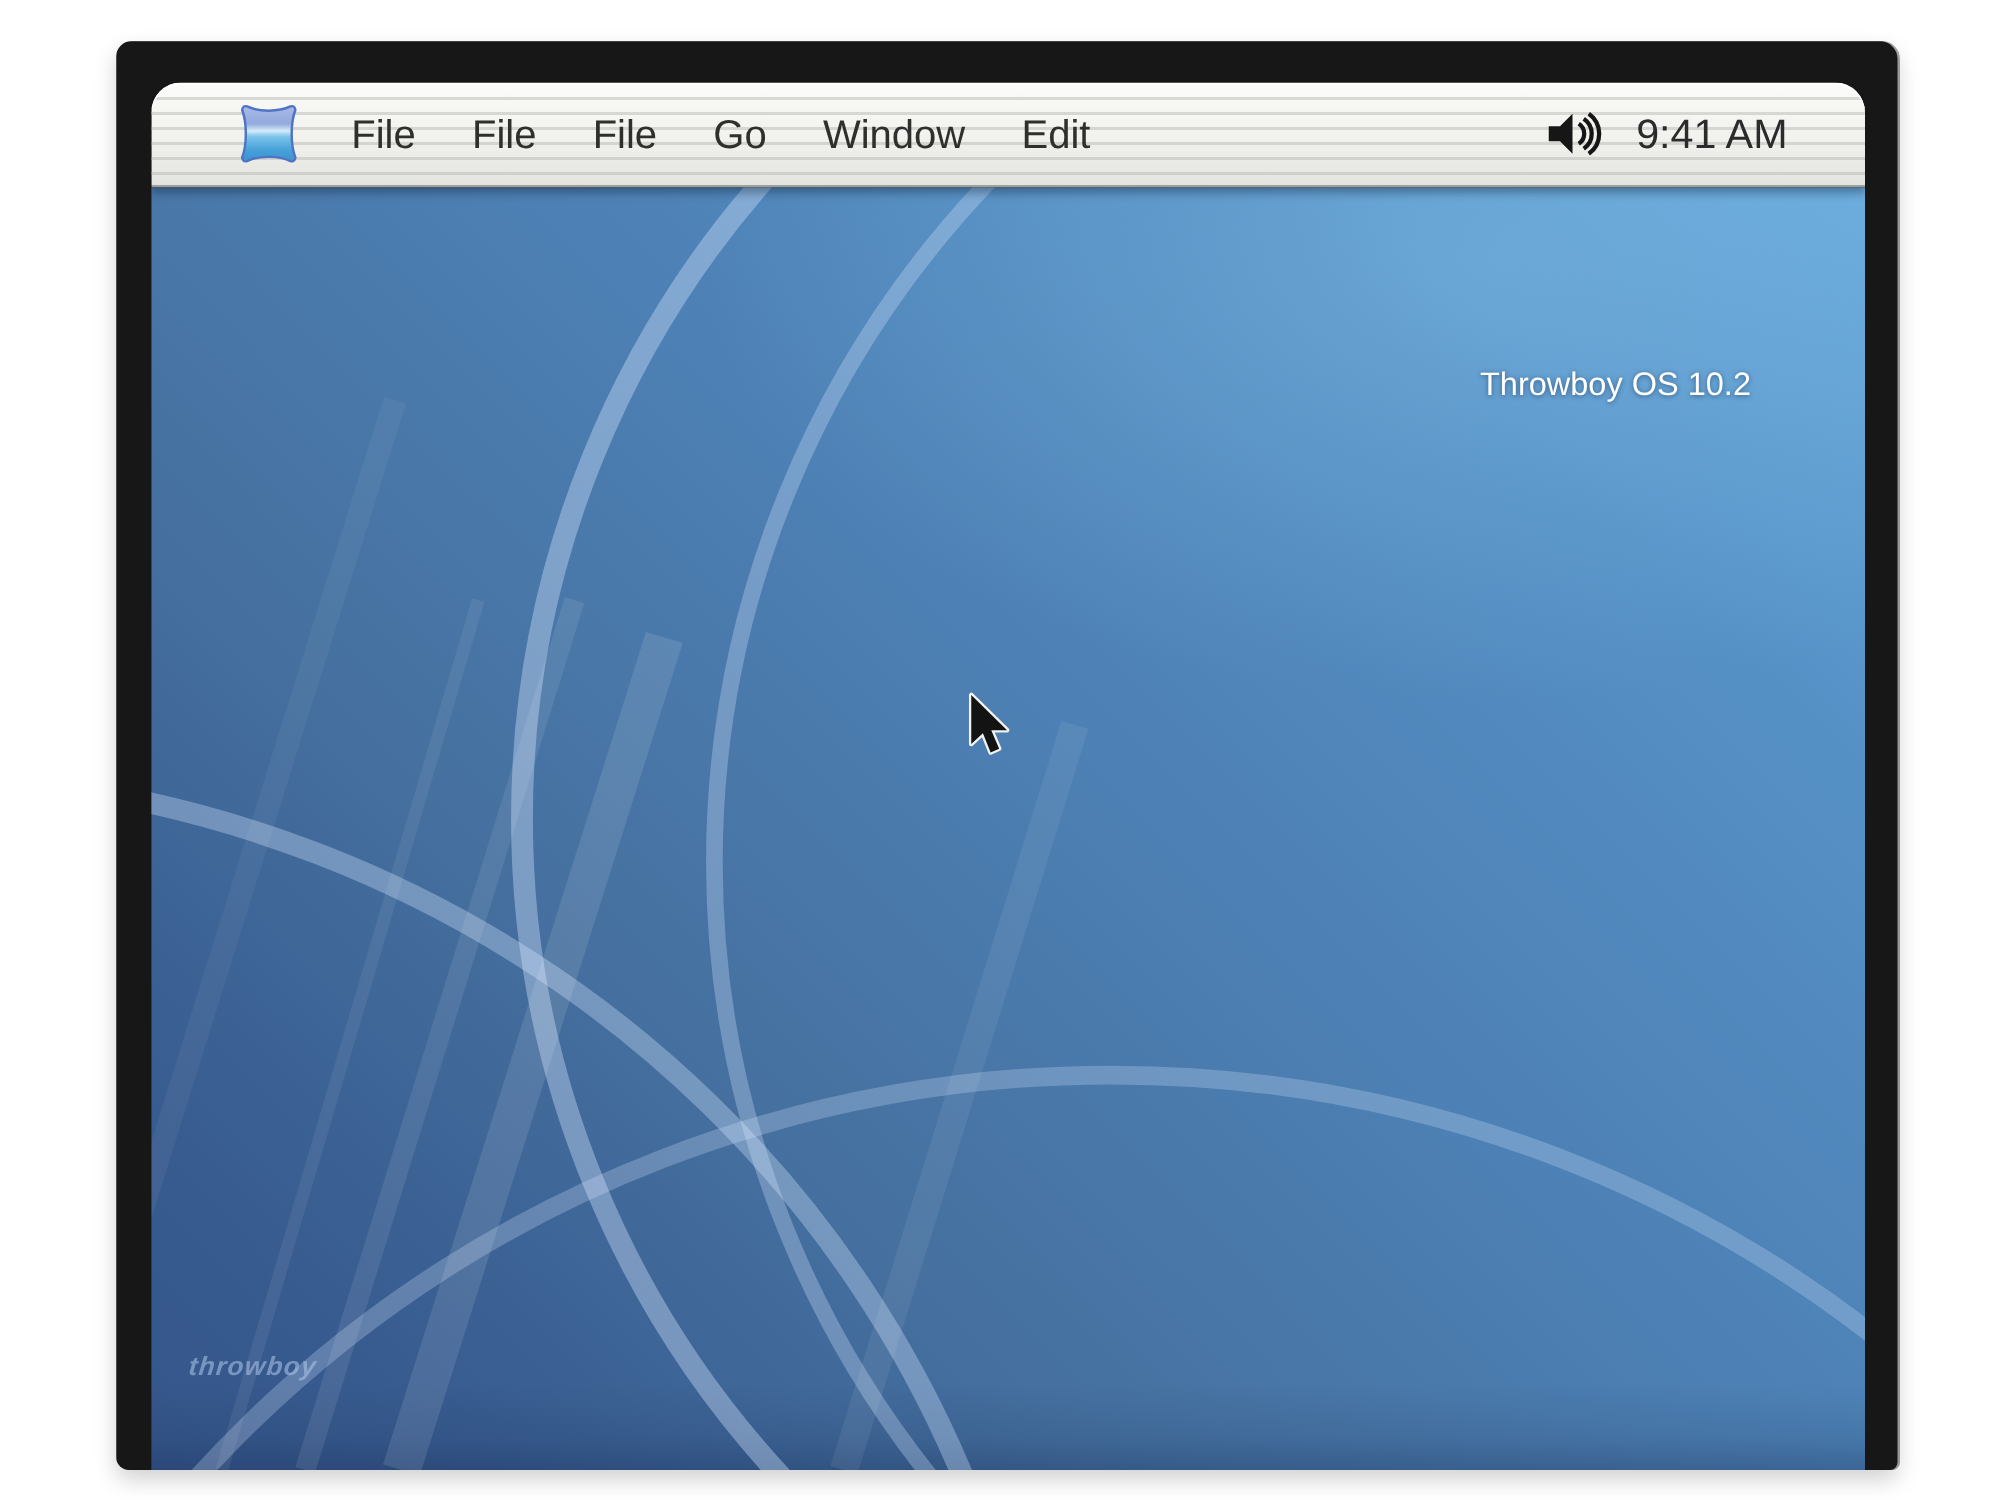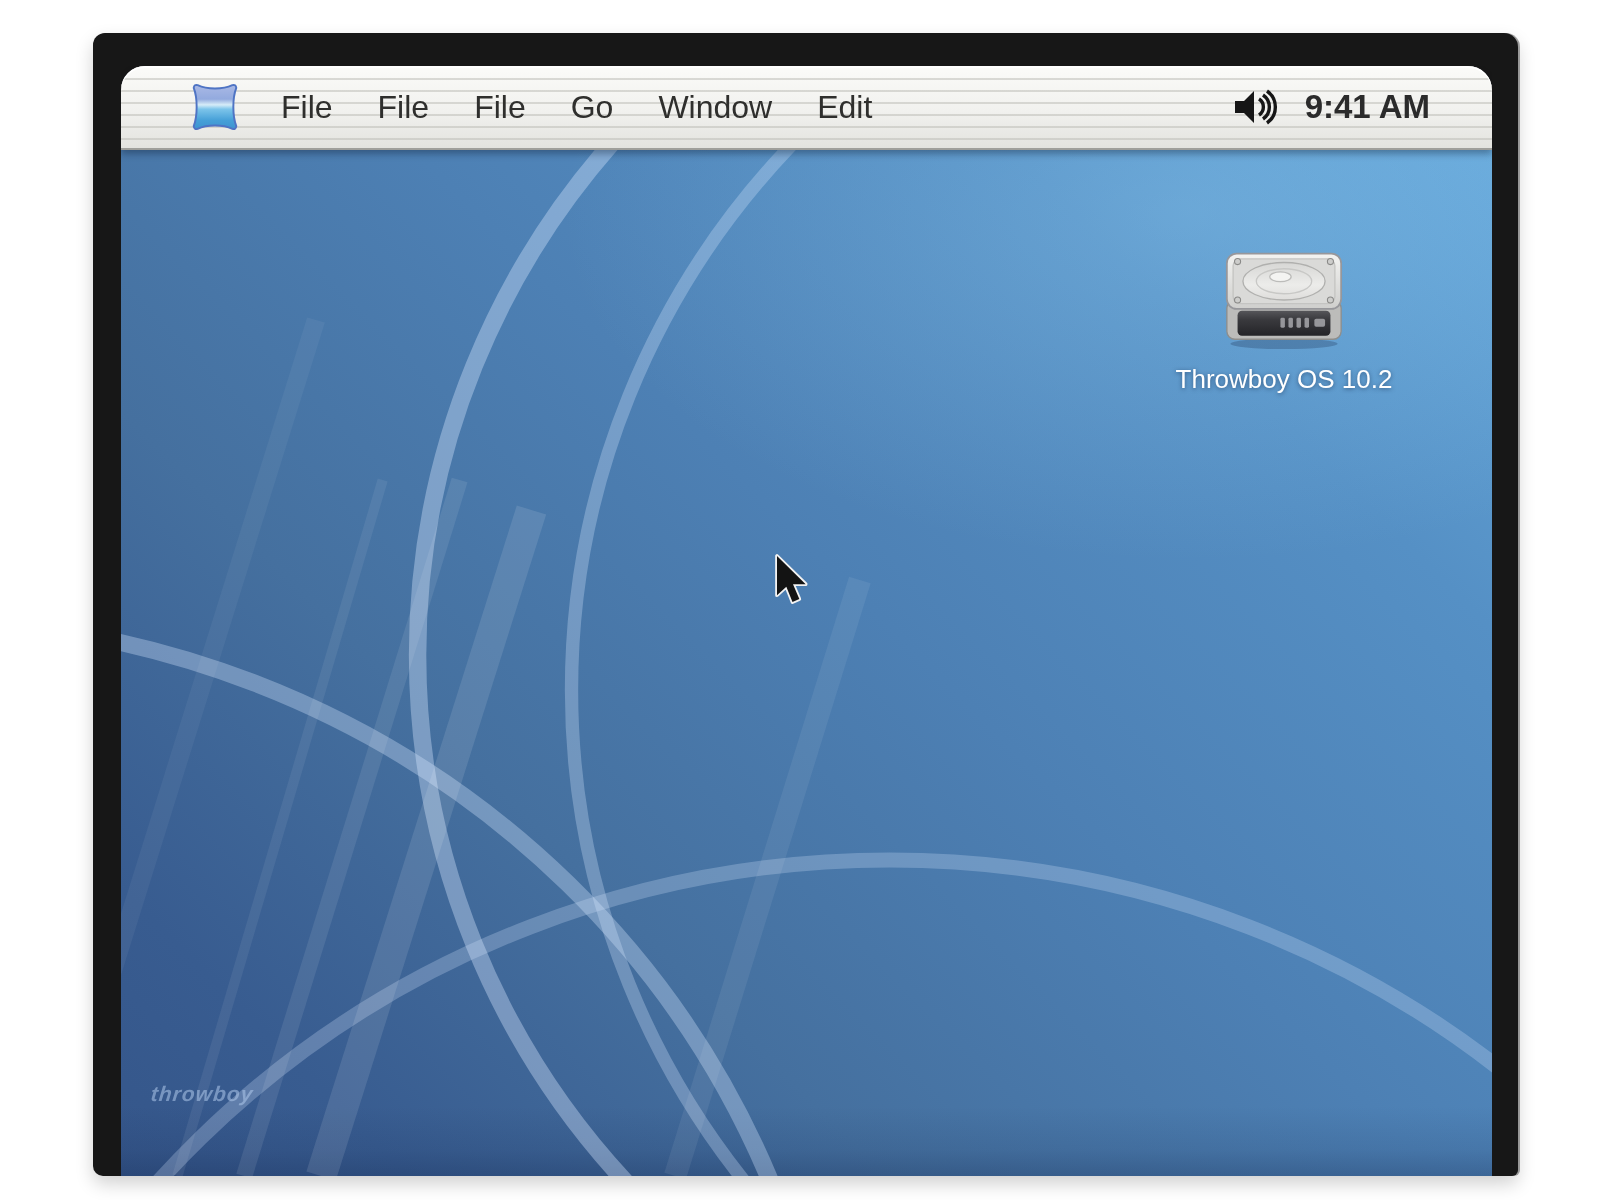--- a/index.html
+++ b/index.html
@@ -36,34 +36,34 @@
     z-index:5;
   }
   .pillow-logo{width:60px;height:56px;margin-right:36px;flex:0 0 auto;}
   .menu-items{display:flex;align-items:center;gap:45px;}
   .menu-item{
     font-size:32px;color:#2f2f2d;line-height:84px;white-space:nowrap;
     cursor:default;
   }
   .menubar-right{margin-left:auto;display:flex;align-items:center;gap:26px;}
   .volume{width:48px;height:44px;flex:0 0 auto;}
-  .clock{font-size:33px;color:#2b2b2b;white-space:nowrap;font-weight:bold;}
+  .clock{font-size:33px;color:#2b2b2b;white-space:nowrap;}
   
   .desktop{
     position:absolute;left:0;top:84px;right:0;bottom:0;
     background:
       linear-gradient(to top, rgba(18,38,78,0.30) 0px, rgba(18,38,78,0.12) 26px, rgba(0,0,0,0) 70px),
       radial-gradient(ellipse 900px 500px at 78% 6%, rgba(150,210,245,0.30), rgba(0,0,0,0) 70%),
       linear-gradient(225deg,#64a6d9 0%,#5590c5 20%,#4d80b4 45%,#45709f 68%,#385c90 88%,#35568a 100%);
   }
   .wallpaper-arcs{position:absolute;left:0;top:0;width:100%;height:100%;}
   
   .disk-icon{
     position:absolute;left:1063px;top:100px;width:200px;
-    display:flex;flex-direction:column;align-items:center;
+    display:flex;flex-direction:row;align-items:center;
   }
   .disk-art{width:132px;height:100px;}
   .disk-label{
     margin-top:14px;font-size:26px;color:#ffffff;white-space:nowrap;
     text-shadow:0 1px 4px rgba(10,25,60,0.5);
   }
   
   .cursor{position:absolute;left:651px;top:403px;width:40px;height:56px;z-index:6;}
   
   .watermark{

